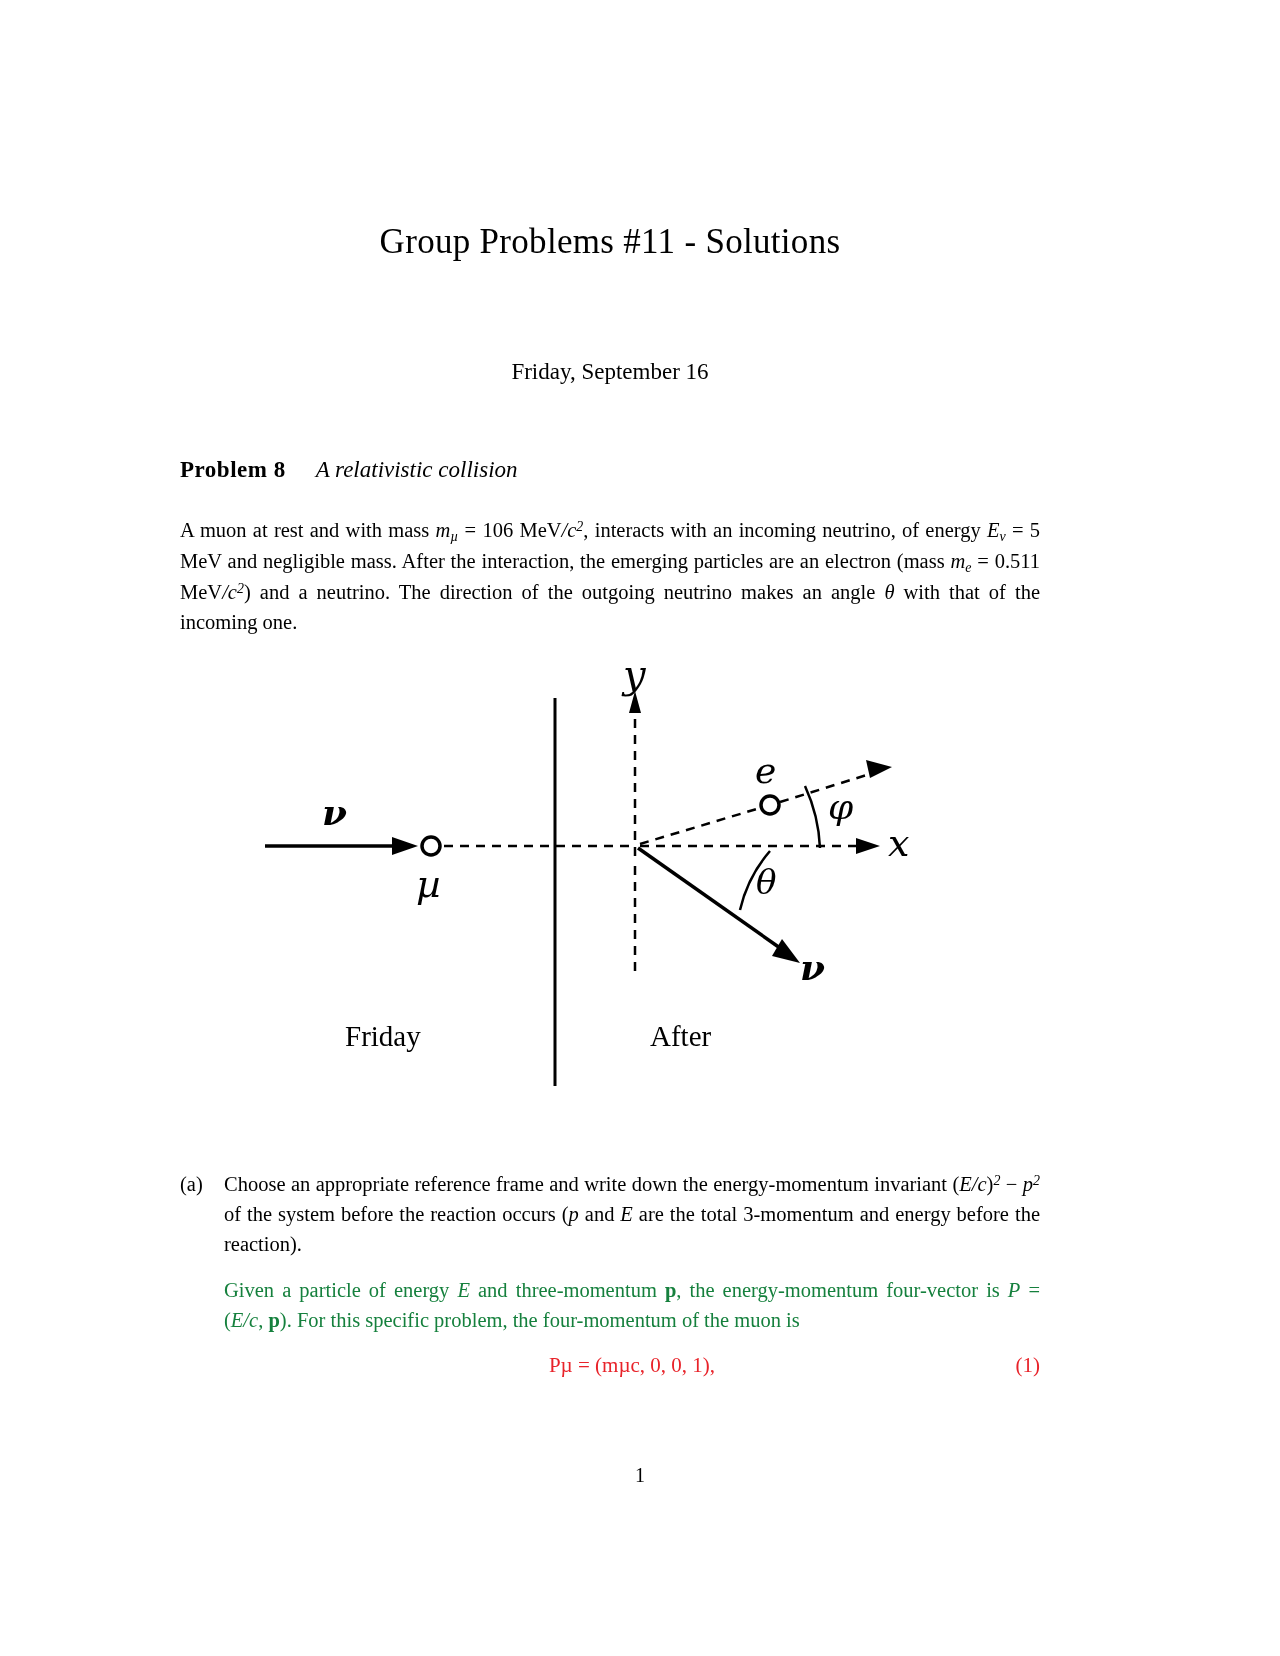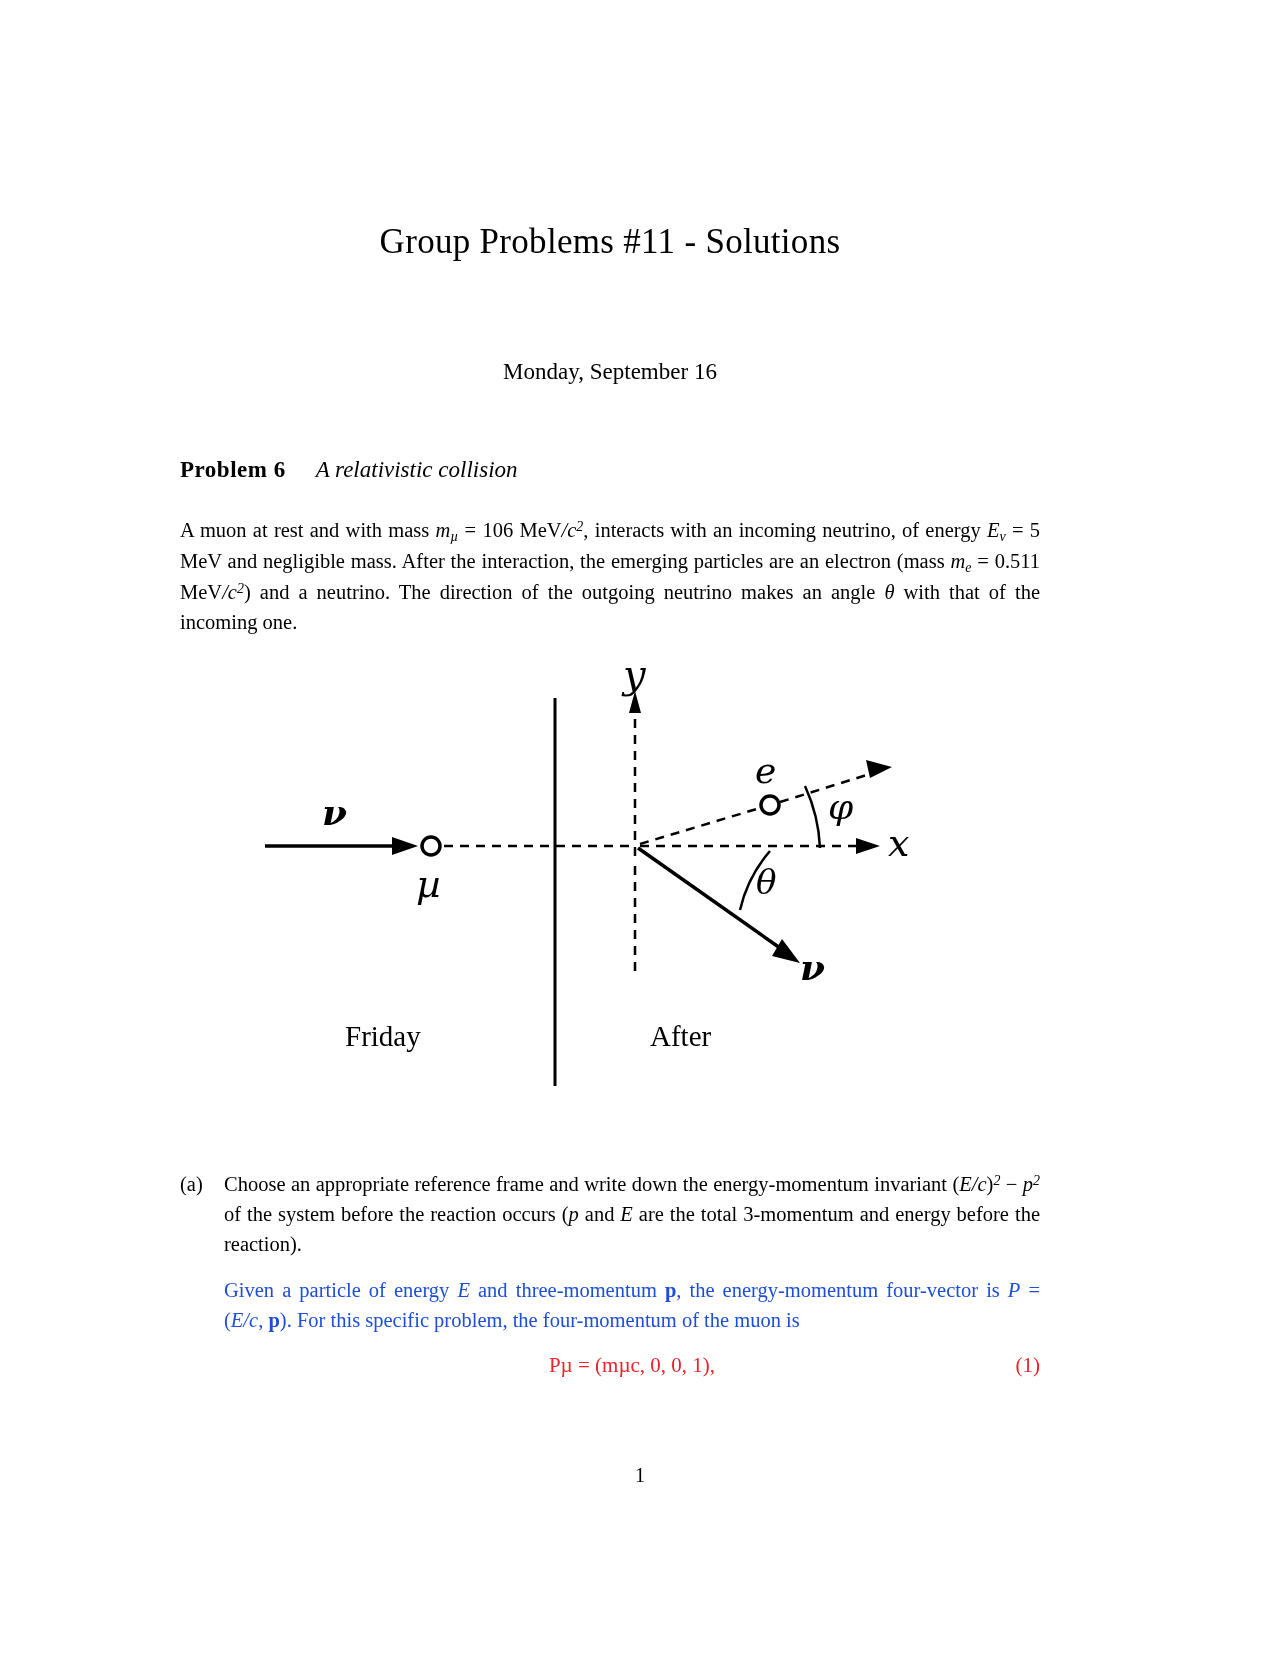--- a/index.html
+++ b/index.html
@@ -94,21 +94,21 @@
     position: absolute;
     left: 0;
     top: 0;
     width: 44px;
   }
   .part-body {
     margin-left: 44px;
     text-align: justify;
   }
   .answer {
-    color: #1d4ed8;
+    color: #15803d;
     margin-top: 16px;
     text-align: justify;
   }
   .equation {
     position: relative;
     color: #e8232a;
     text-align: center;
     margin-top: 14px;
     font-size: 21px;
   }
@@ -127,24 +127,24 @@
   }
 </style>
 </head>
 <body>
 
 <div class="page">
   <div class="content">
 
     <div class="doc-title">Group Problems #11 - Solutions</div>
 
-    <div class="doc-date">Monday, September 16</div>
+    <div class="doc-date">Friday, September 16</div>
 
     <div class="problem-head">
-      <span class="pnum">Problem 6</span><span class="ptitle">A relativistic collision</span>
+      <span class="pnum">Problem 8</span><span class="ptitle">A relativistic collision</span>
     </div>
 
     <div class="para">
       A muon at rest and with mass <i class="m">m</i><span class="sub">µ</span> = 106 MeV<i class="m">/c</i><span class="sup">2</span>, interacts with an incoming neutrino,
       of energy <i class="m">E</i><span class="sub">ν</span> = 5 MeV and negligible mass. After the interaction, the emerging
       particles are an electron (mass <i class="m">m</i><span class="sub">e</span> = 0.511 MeV<i class="m">/c</i><span class="sup">2</span>) and a neutrino. The direction of
       the outgoing neutrino makes an angle <i class="m">θ</i> with that of the incoming one.
     </div>
 
     <div class="figure-wrap">

